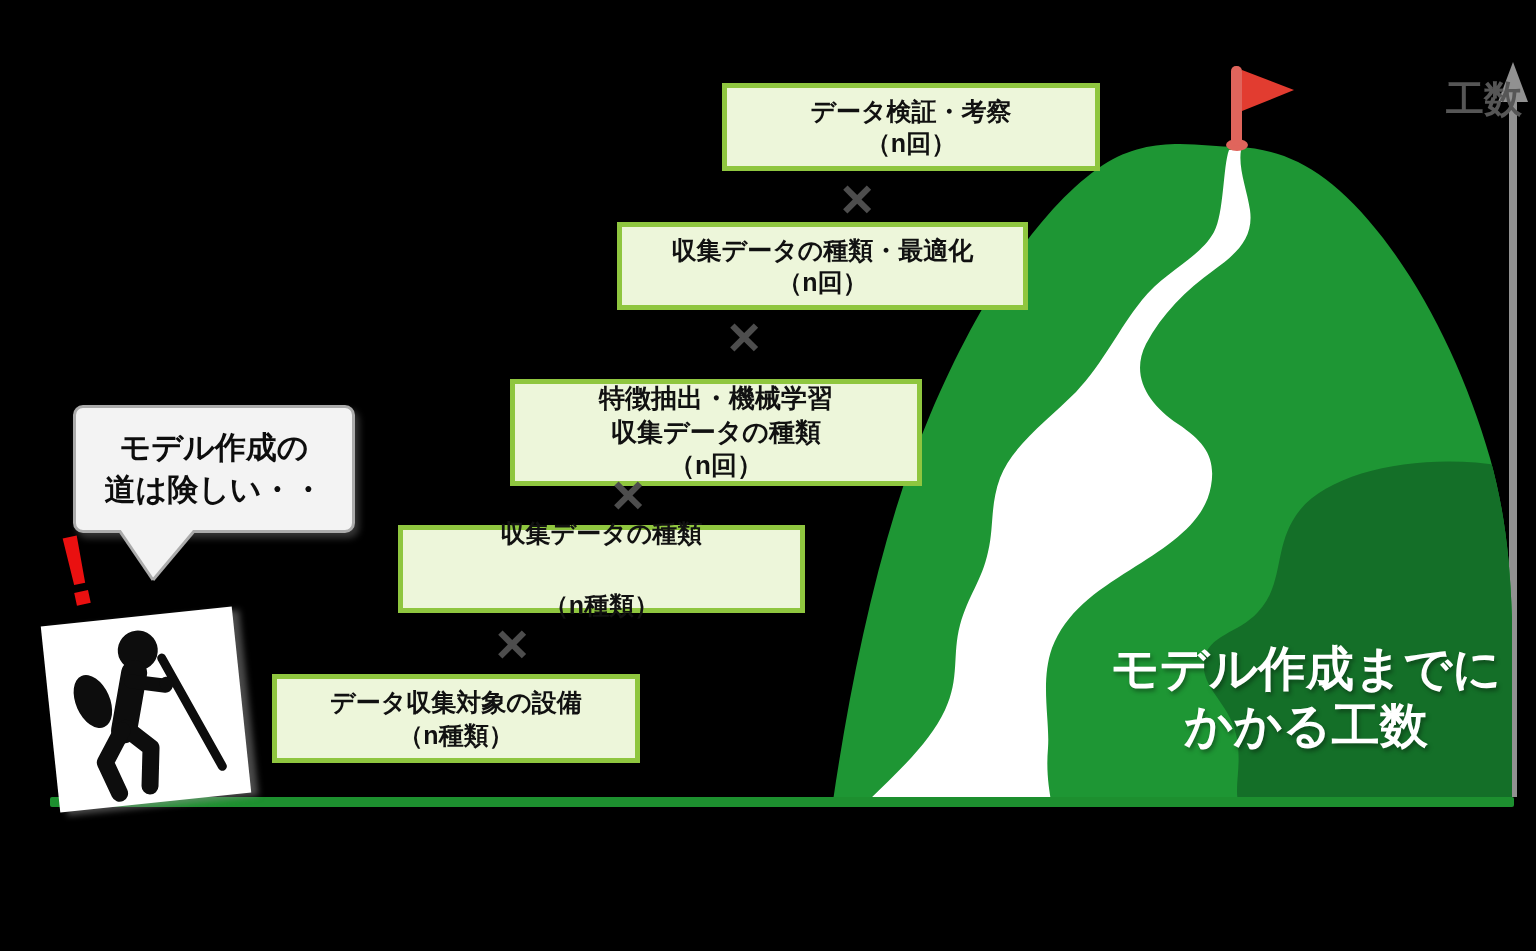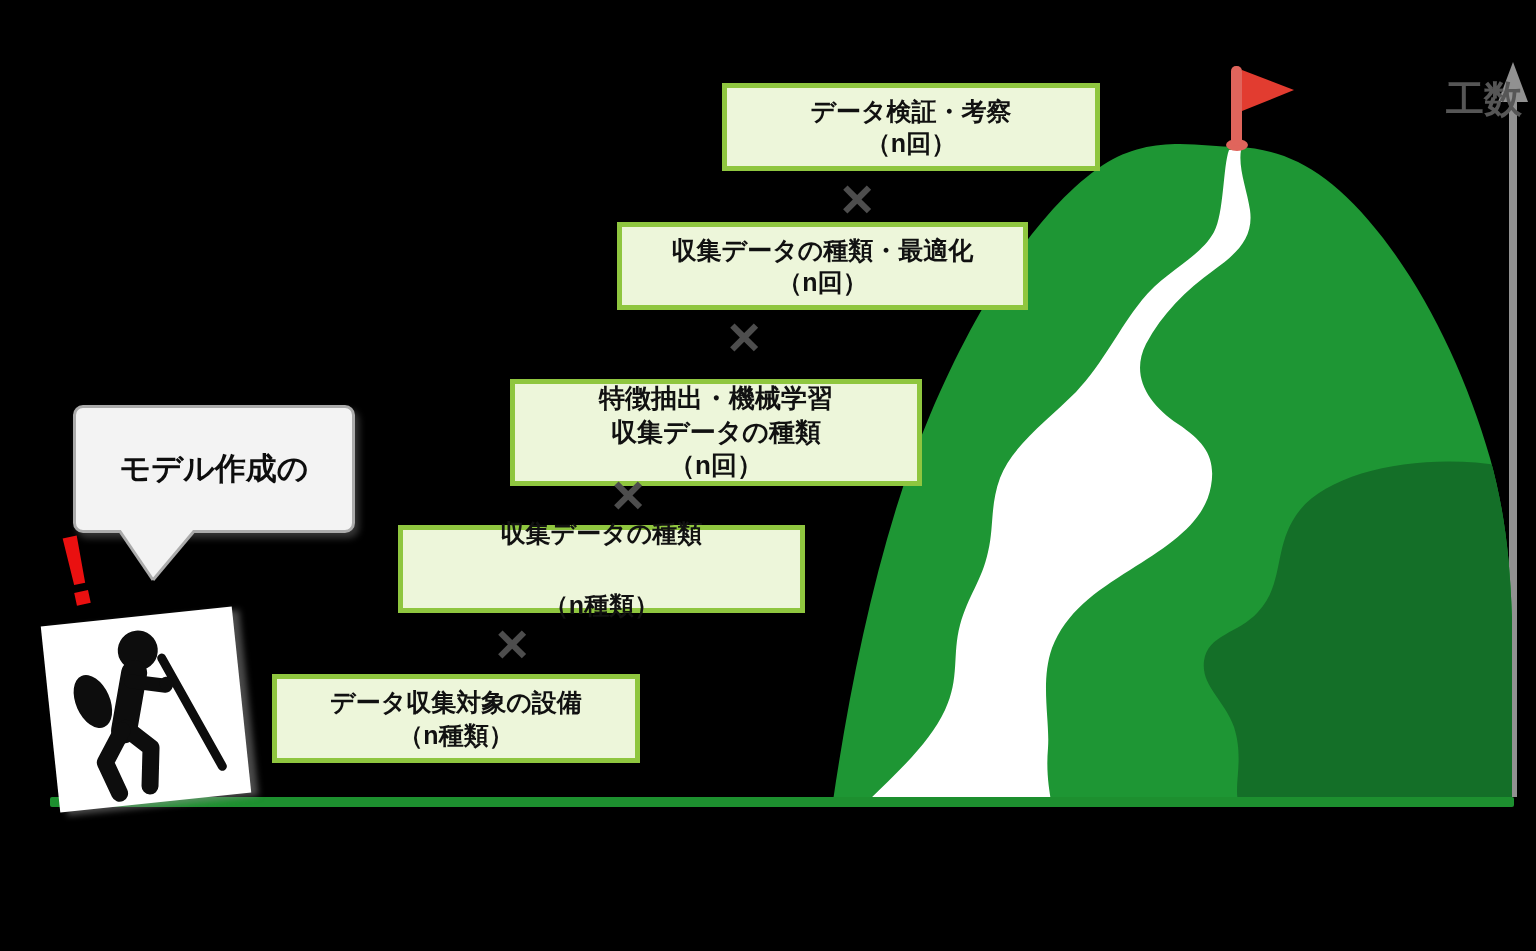--- a/index.html
+++ b/index.html
@@ -185,20 +185,21 @@
   </div>
   <div class="mult mult-4">×</div>
 
   <div class="step step-5">
     <div>データ収集対象の設備</div>
     <div>（n種類）</div>
   </div>
 
   <div class="bubble">
     <div>モデル作成の</div>
+    <div>道は険しい・・</div>
   </div>
   <svg class="bubble-tail" width="100" height="54">
     <polygon points="14,0 90,0 48,50" fill="#f3f3f3"></polygon>
     <path d="M14 0 L48 50" stroke="#ababab" stroke-width="3" fill="none"></path>
     <path d="M90 0 L48 50" stroke="#ababab" stroke-width="3" fill="none"></path>
   </svg>
 
   <div class="alert-mark">!</div>
 
   <div class="hiker-card">
@@ -209,14 +210,18 @@
         <path d="M88 56 L72 112" stroke-width="26"></path>
         <path d="M84 64 L118 72" stroke-width="14"></path>
         <path d="M117 44 L166 158" stroke-width="9"></path>
         <circle cx="119" cy="70" r="7" fill="#0d0d0d" stroke="none"></circle>
         <path d="M74 110 L97 132 L92 170" stroke-width="17"></path>
         <path d="M70 112 L50 142 L61 174" stroke-width="17"></path>
       </g>
     </svg>
   </div>
 
+  <div class="mountain-label">
+    <div>モデル作成までに</div>
+    <div>かかる工数</div>
+  </div>
 
 </div>
 
 </body></html>

